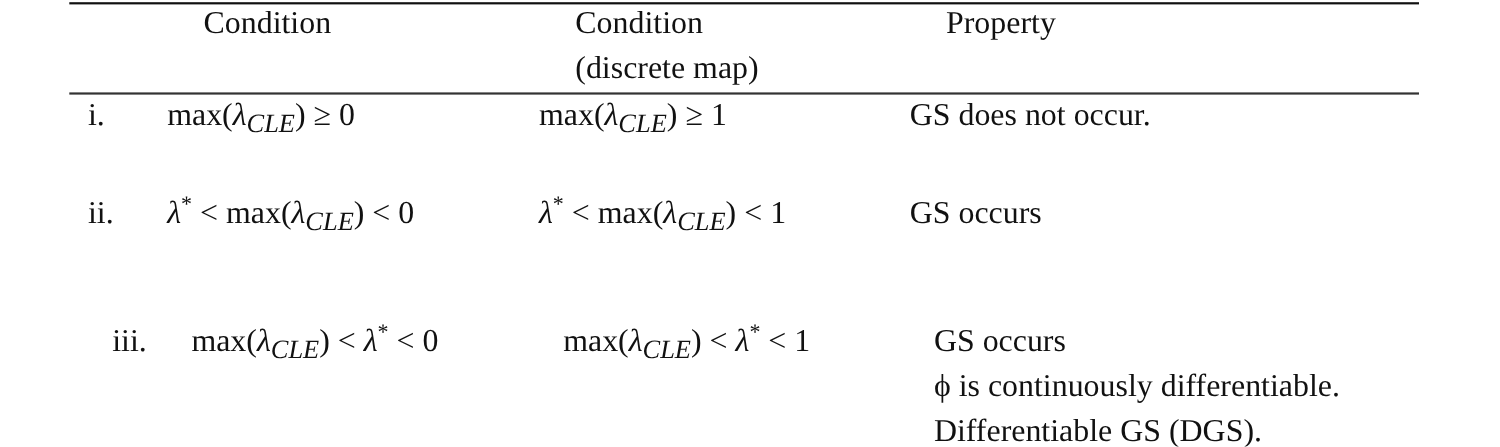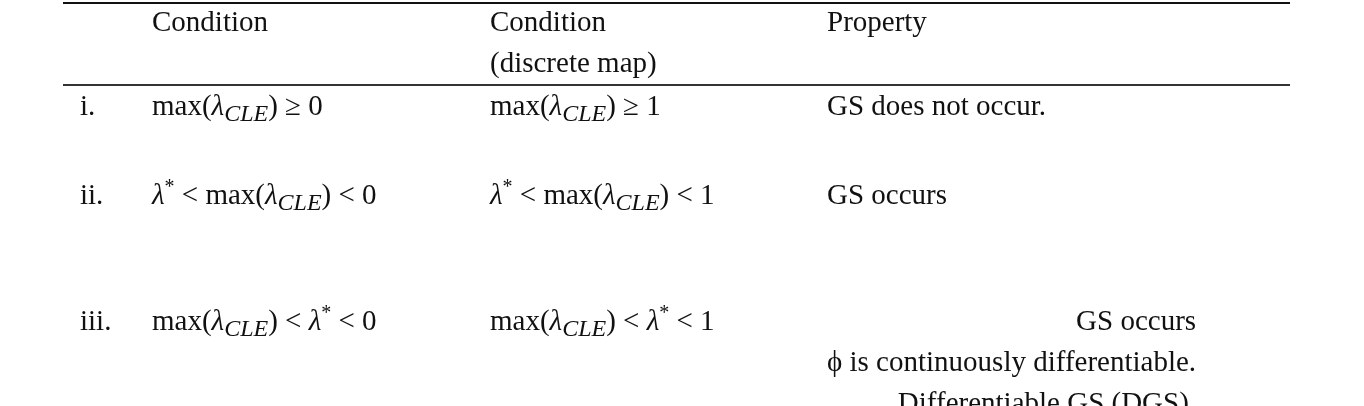--- a/index.html
+++ b/index.html
@@ -50,25 +50,25 @@
     }
     .sup {
       font-size: 20px;
       position: relative;
       top: -11px;
     }
     .line { display: block; }
     .c1 { left: 80px; }
     .c2 { left: 152px; }
     .c3 { left: 490px; }
-    .c4 { left: 827px; text-align: right; }
-    .rh { top: 1px; }
+    .c4 { left: 827px; }
+    .rh { top: 1px; margin-left: 33px; }
     .r1 { top: 85px; }
     .r2 { top: 174px; }
-    .r3 { top: 300px; }
+    .r3 { top: 290px; margin-left: 22px; }
   </style>
 </head>
 <body>
 
 <div>
   <div class="rule-top"></div>
   <div class="rule-mid"></div>
 
   <div class="cell c2 rh">
     <span class="line">Condition</span>

